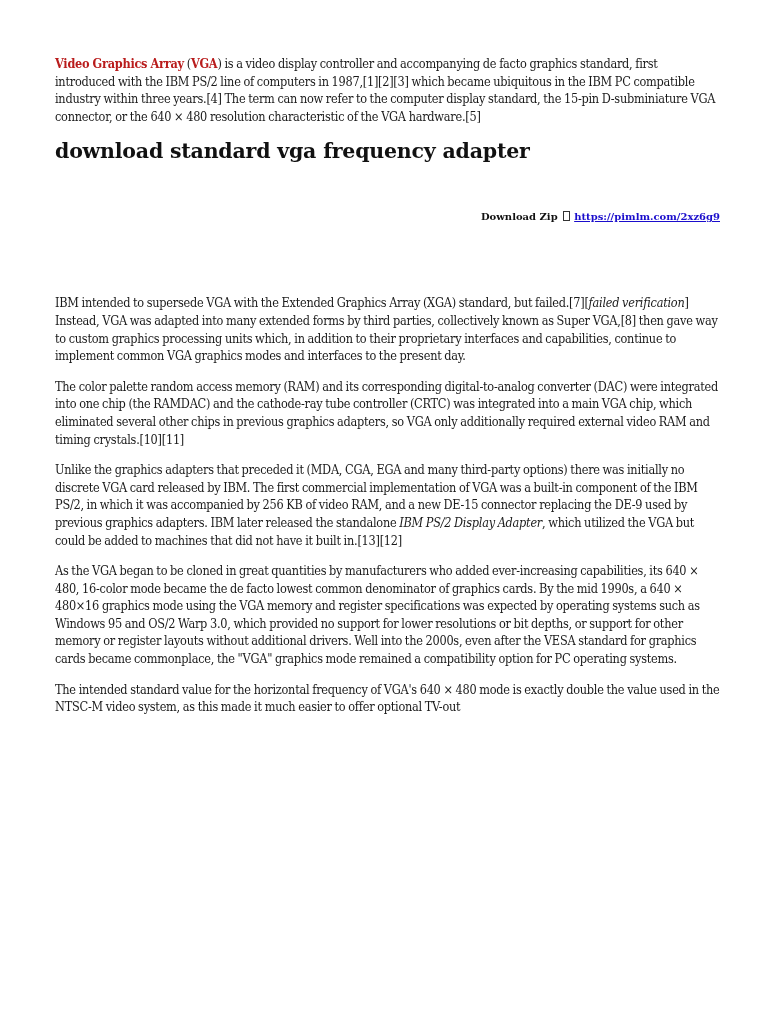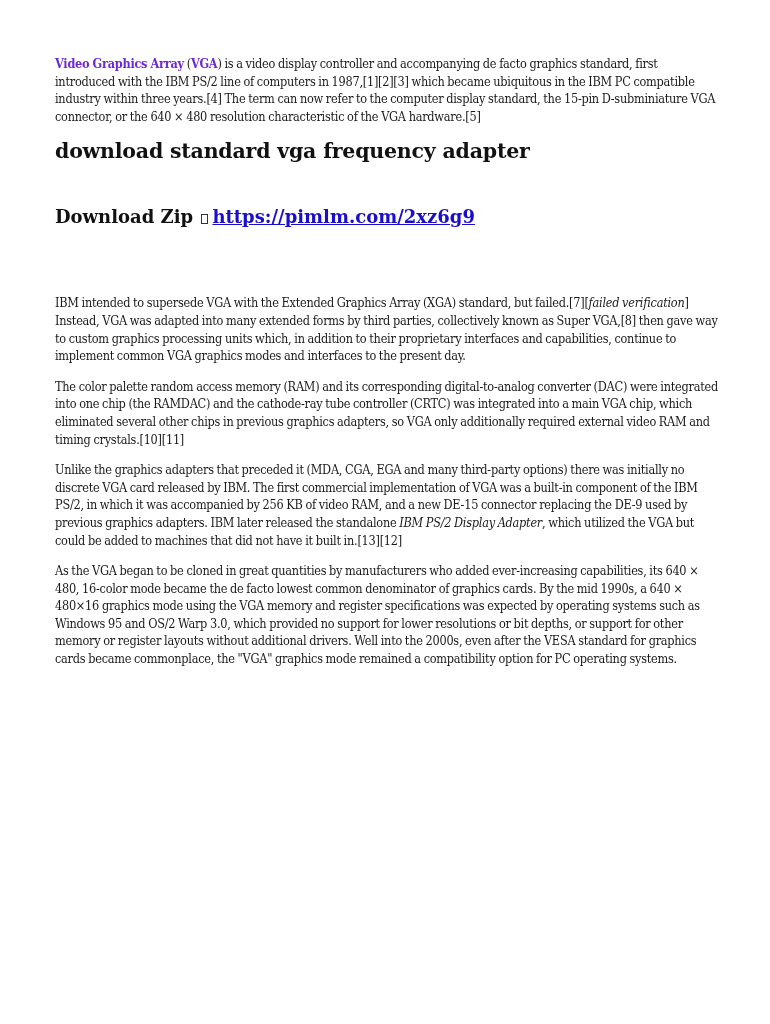--- a/index.html
+++ b/index.html
@@ -22,36 +22,37 @@
       width: 665px;
     }
     p {
       margin: 0 0 13px 0;
       font-size: 12.6px;
       line-height: 17.6px;
       letter-spacing: -0.25px;
       word-spacing: -0.5px;
       font-stretch: condensed;
     }
-    p b { font-weight: bold; color: #6d28d9; }
+    p b { font-weight: bold; color: #b91c1c; }
     p i { }
     h1 {
       margin: 10px 0 0 0;
       font-size: 20.5px;
       line-height: 26px;
       font-weight: bold;
       color: #111;
       letter-spacing: -0.2px;
     }
     .download-line {
       margin: 44px 0 0 0;
-      font-size: 18px;
+      font-size: 10px;
       line-height: 18px;
       font-weight: bold;
       color: #111;
+      text-align: right;
     }
     .download-line a {
       color: #1a0dcc;
       text-decoration: underline;
       font-weight: bold;
     }
     .box-glyph {
       display: inline-block;
       width: 7px;
       height: 10px;
@@ -82,15 +83,16 @@
   <div class="body-section">
     <p><span>IBM intended to supersede VGA with the Extended Graphics Array (XGA) standard, but failed.[7][</span><i>failed verification</i><span>] Instead, VGA was adapted into many extended forms by third parties, collectively known as Super VGA,[8] then gave way to custom graphics processing units which, in addition to their proprietary interfaces and capabilities, continue to implement common VGA graphics modes and interfaces to the present day.</span></p>
 
     <p>The color palette random access memory (RAM) and its corresponding digital-to-analog converter (DAC) were integrated into one chip (the RAMDAC) and the cathode-ray tube controller (CRTC) was integrated into a main VGA chip, which eliminated several other chips in previous graphics adapters, so VGA only additionally required external video RAM and timing crystals.[10][11]</p>
 
     <p><span>Unlike the graphics adapters that preceded it (MDA, CGA, EGA and many third-party options) there was initially no discrete VGA card released by IBM. The first commercial implementation of VGA was a built-in component of the IBM PS/2, in which it was accompanied by 256 KB of video RAM, and a new DE-15 connector replacing the DE-9 used by previous graphics adapters. IBM later released the standalone </span><i>IBM PS/2 Display Adapter</i><span>, which utilized the VGA but could be added to machines that did not have it built in.[13][12]</span></p>
 
     <p>As the VGA began to be cloned in great quantities by manufacturers who added ever-increasing capabilities, its 640 × 480, 16-color mode became the de facto lowest common denominator of graphics cards. By the mid 1990s, a 640 × 480×16 graphics mode using the VGA memory and register specifications was expected by operating systems such as Windows 95 and OS/2 Warp 3.0, which provided no support for lower resolutions or bit depths, or support for other memory or register layouts without additional drivers. Well into the 2000s, even after the VESA standard for graphics cards became commonplace, the "VGA" graphics mode remained a compatibility option for PC operating systems.</p>
 
 
+    <p>The intended standard value for the horizontal frequency of VGA's 640 × 480 mode is exactly double the value used in the NTSC-M video system, as this made it much easier to offer optional TV-out</p>
   </div>
 
 </div>
 
 </body></html>

